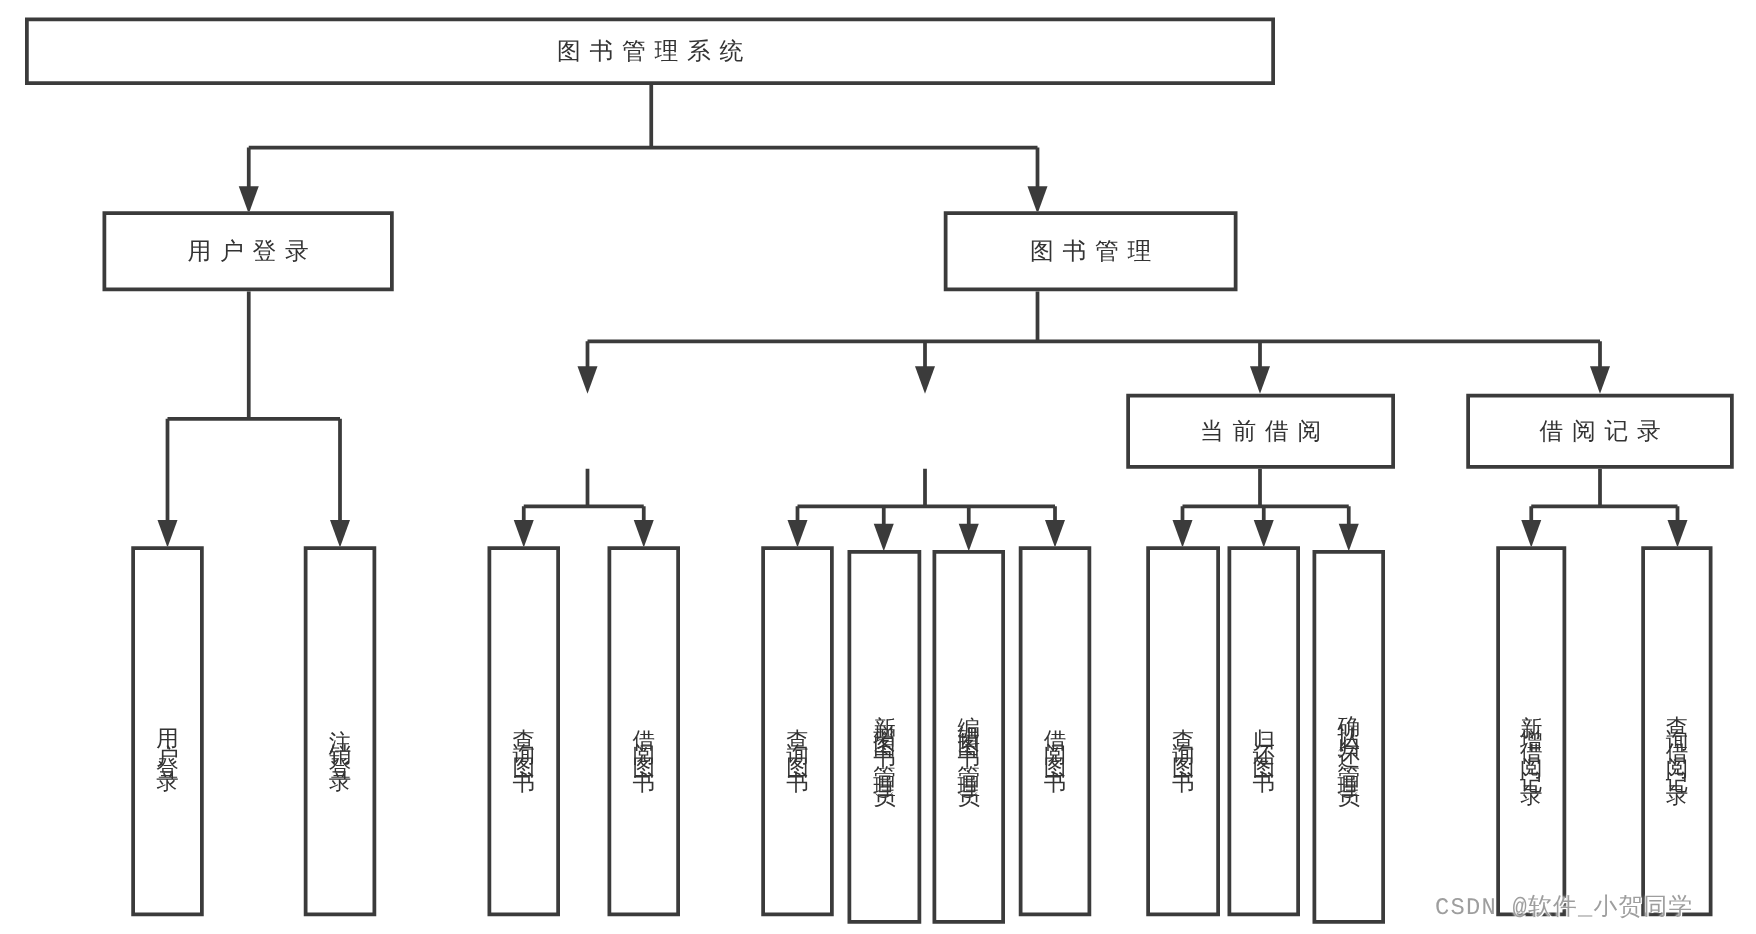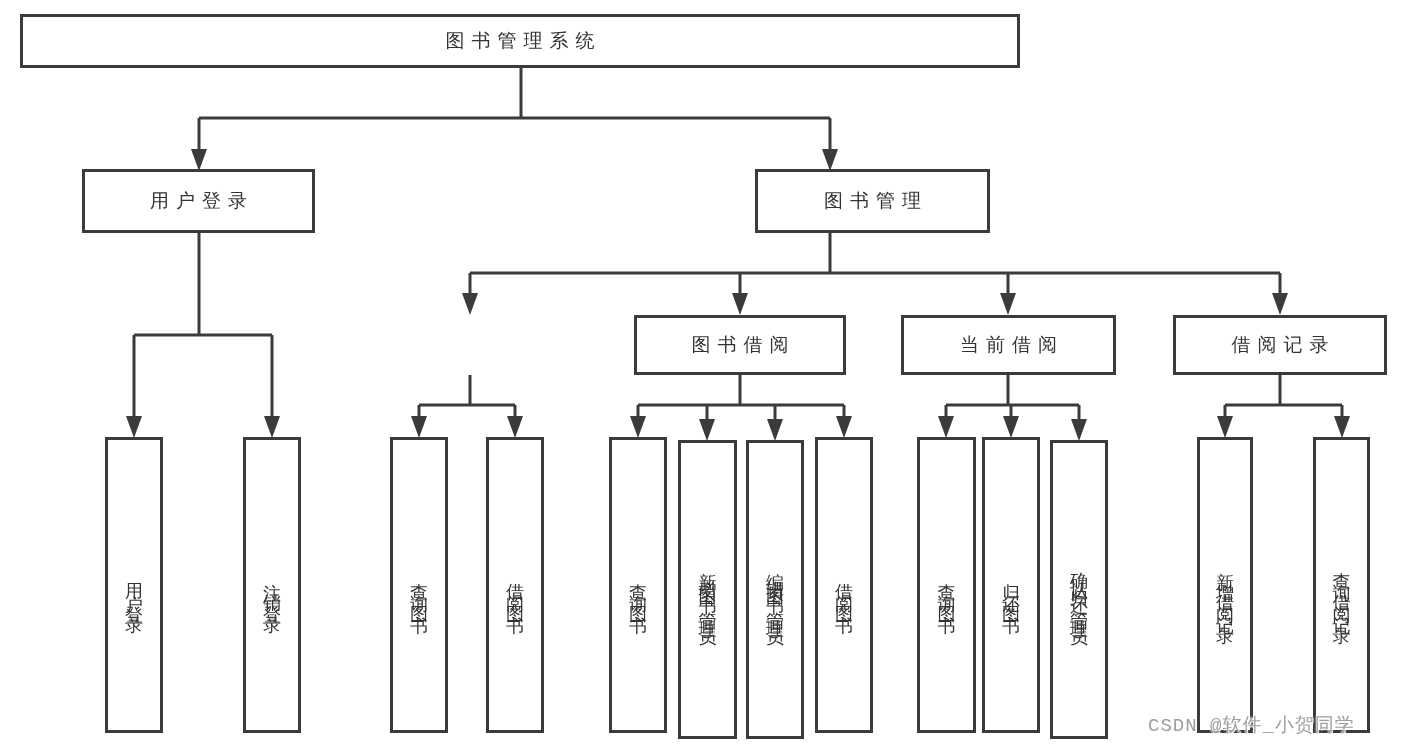--- a/index.html
+++ b/index.html
@@ -132,23 +132,20 @@
     <span class="lbl">图书管理系统</span>
   </div>
 
   <div class="hbox" style="left:82px;top:169px;width:233px;height:64px;">
     <span class="lbl">用户登录</span>
   </div>
   <div class="hbox" style="left:712px;top:169px;width:235px;height:64px;margin-left:43px;">
     <span class="lbl">图书管理</span>
   </div>
 
-  <div class="hbox" style="left:634px;top:315px;width:212px;height:60px;">
-    <span class="lbl">图书借阅</span>
-  </div>
   <div class="hbox" style="left:1173px;top:315px;width:214px;height:60px;">
     <span class="lbl">借阅记录</span>
   </div>
   <div class="hbox" style="left:901px;top:315px;width:215px;height:60px;">
     <span class="lbl">当前借阅</span>
   </div>
 
   <div class="vbox" style="left:105px;top:437px;width:58px;height:296px;">
     <span class="vlbl">用户登录</span>
   </div>

